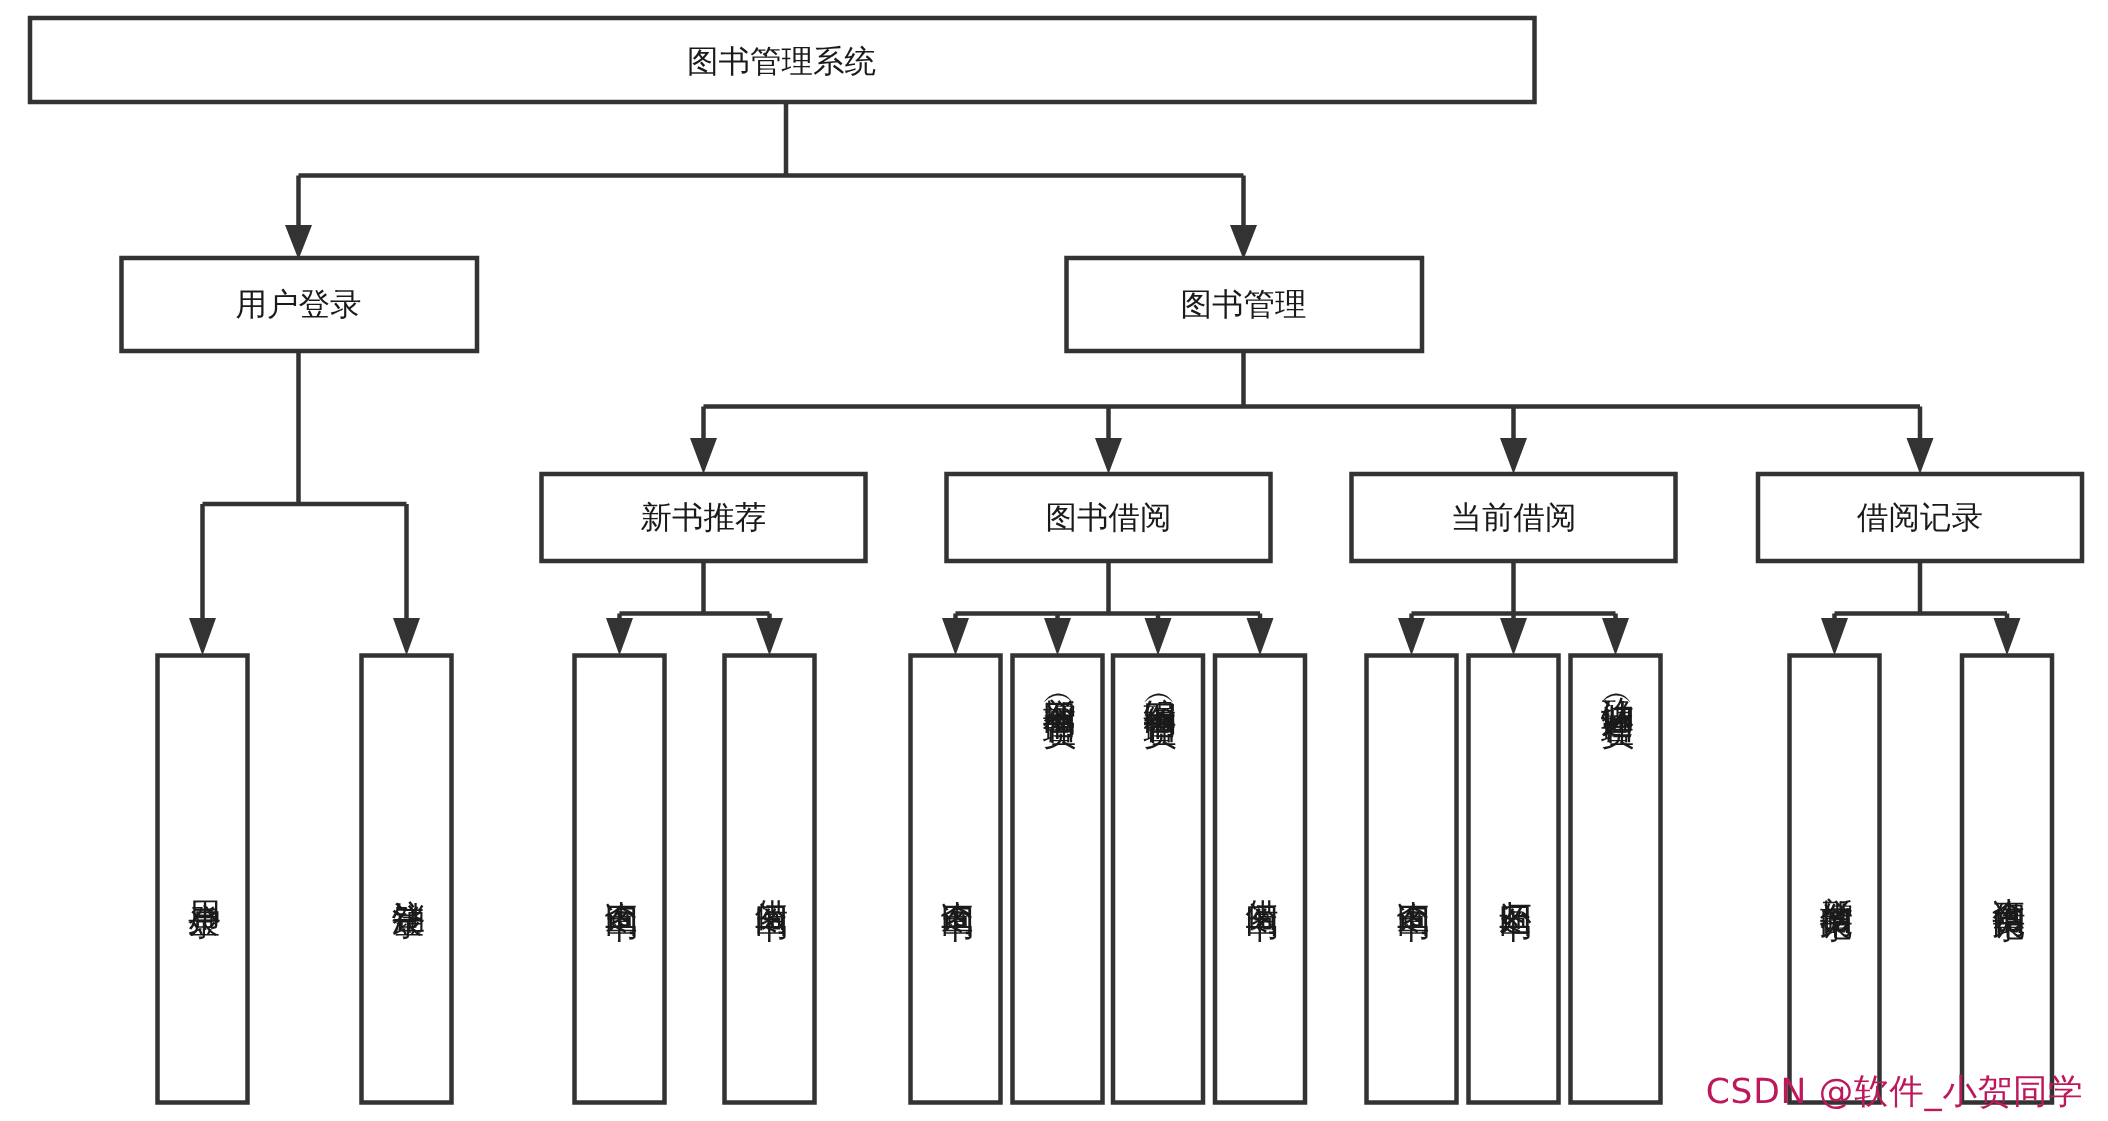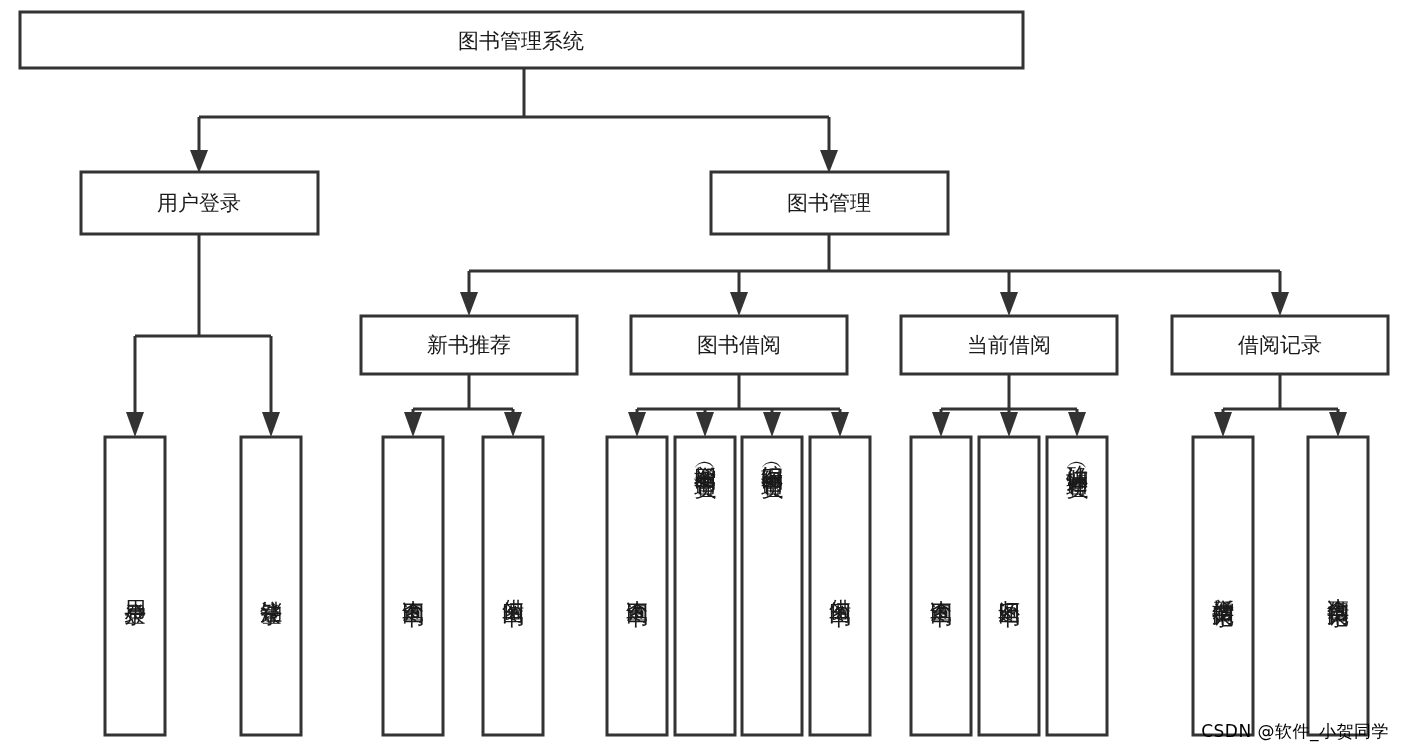--- a/index.html
+++ b/index.html
@@ -67,22 +67,22 @@
     letter-spacing: 2px;
     color: #1a1a1a;
     white-space: nowrap;
     text-align: center;
   }
   .watermark {
     position: absolute;
     right: 16px;
     bottom: 4px;
     font-family: "DejaVu Sans", "Liberation Sans", sans-serif;
-    font-size: 17px;
-    color: #000000;
+    font-size: 23px;
+    color: #be185d;
     letter-spacing: 0.5px;
     white-space: nowrap;
     user-select: none;
   }
 </style>
 </head>
 <body>
 
 <div id="diagram-root">
 

